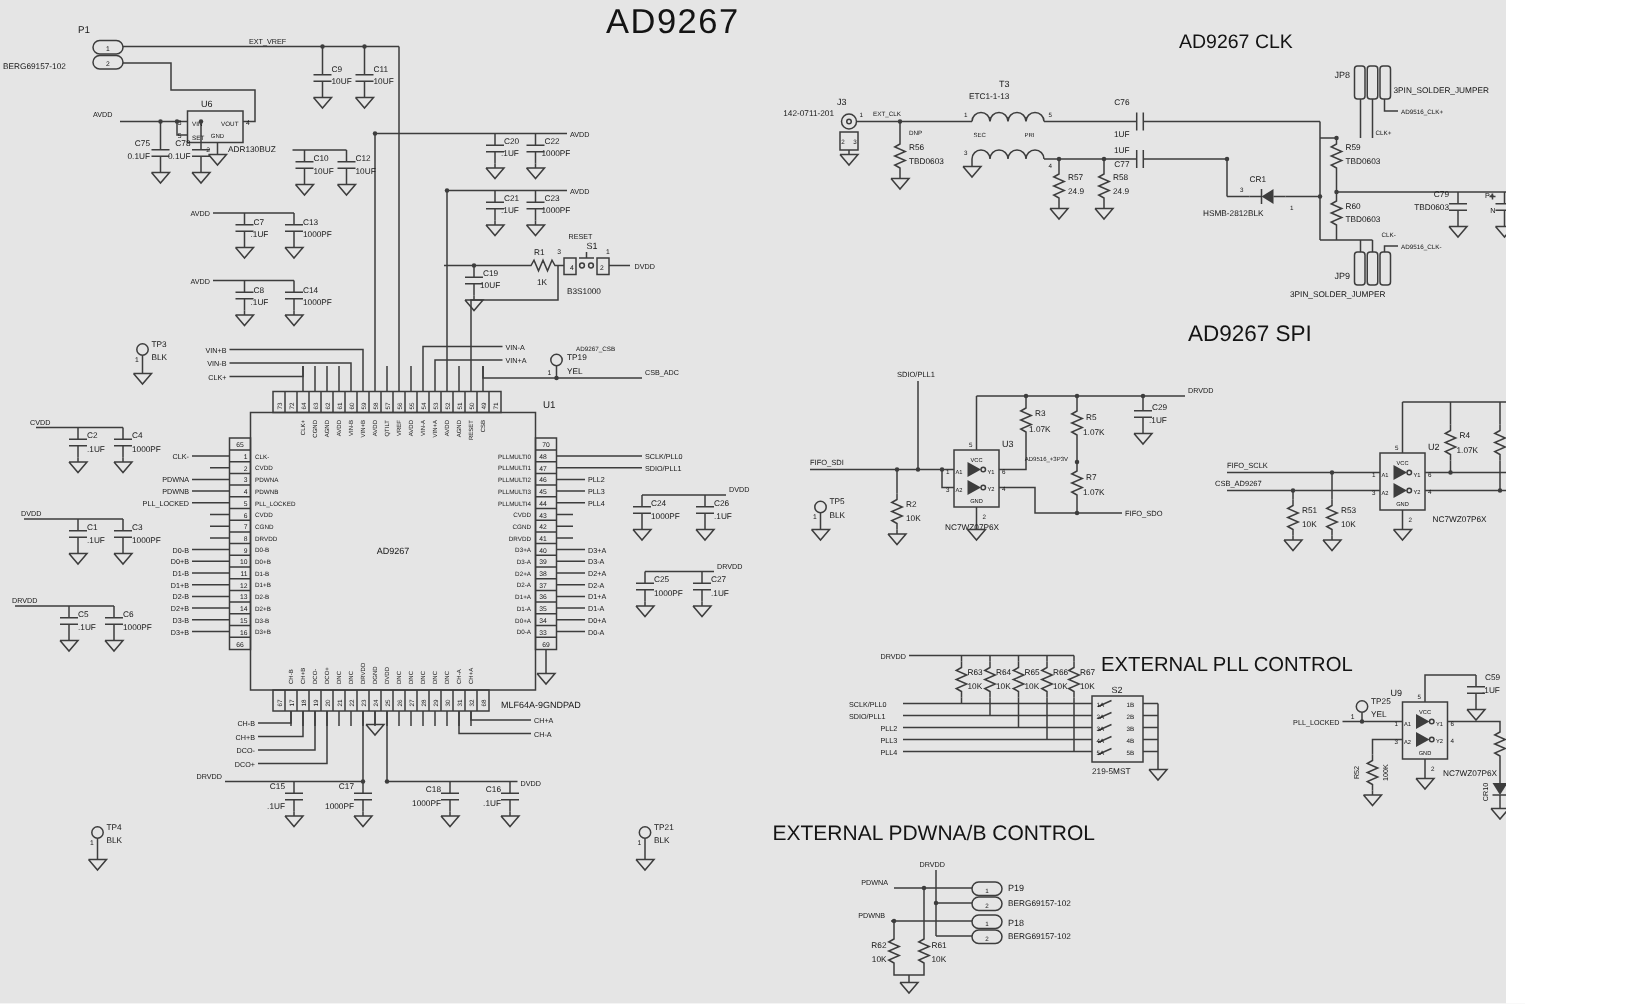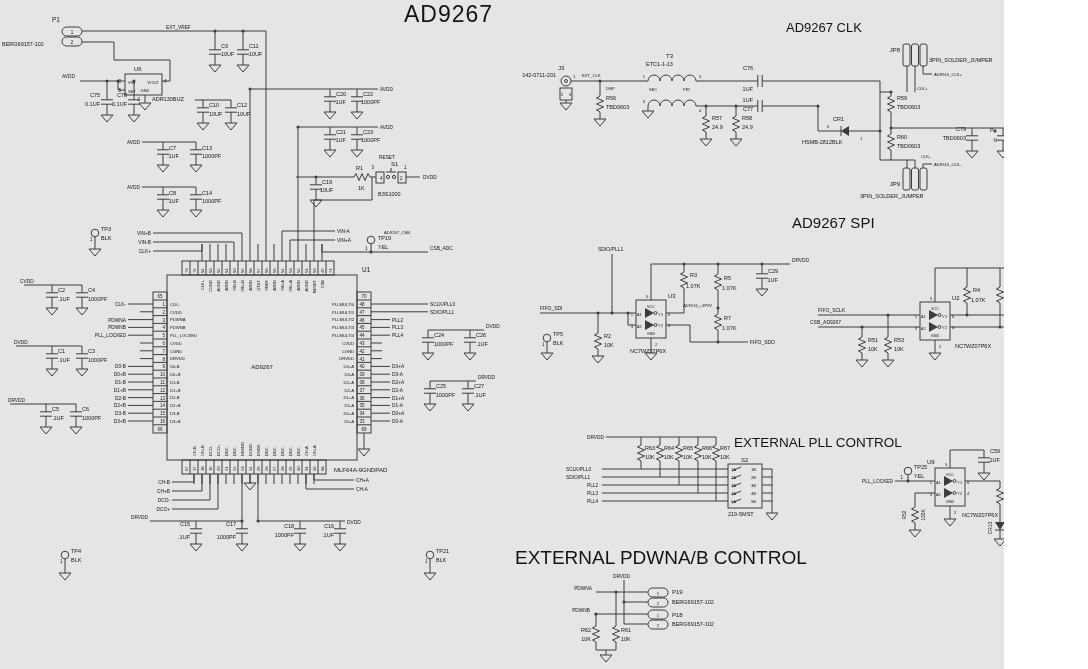--- a/index.html
+++ b/index.html
@@ -8,21 +8,21 @@
   .canvas svg{position:absolute;left:0;top:0;}
   svg path,svg rect,svg circle,svg use{fill:none;stroke:var(--wire,#3d3d3d);stroke-width:1;}
   svg .fill{fill:var(--wire,#3d3d3d);stroke:none;}
   svg .dot{fill:var(--wire,#3d3d3d);stroke:none;}
   svg text{fill:#161616;stroke:none;font-family:"Liberation Sans",sans-serif;}
   .t{position:absolute;color:#141414;white-space:nowrap;}
   .title{left:404px;top:1px;font-size:23px;letter-spacing:1px;}
   .h-clk{left:786px;top:20px;font-size:13px;}
   .h-spi{left:792px;top:214px;font-size:15px;}
   .h-pll{left:734px;top:396px;font-size:13.5px;margin-top:39px;}
-  .h-pdwn{left:515px;top:547px;font-size:19px;}
+  .h-pdwn{left:515px;top:547px;font-size:14px;}
 </style>
 </head>
 <body>
 
 <div class="canvas">
   <div class="t title">AD9267</div>
   <div class="t h-clk">AD9267 CLK</div>
   <div class="t h-spi">AD9267 SPI</div>
   <div class="t h-pll">EXTERNAL PLL CONTROL</div>
   <div class="t h-pdwn">EXTERNAL PDWNA/B CONTROL</div>

